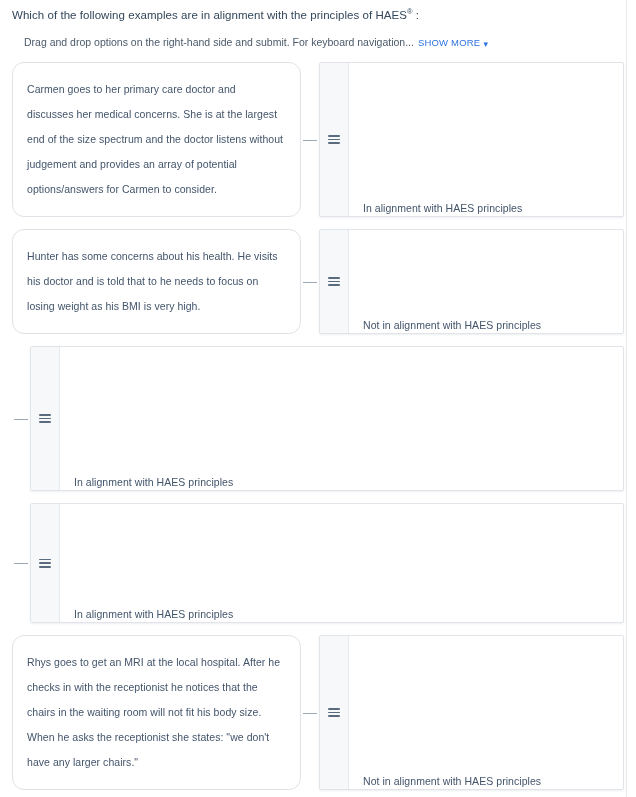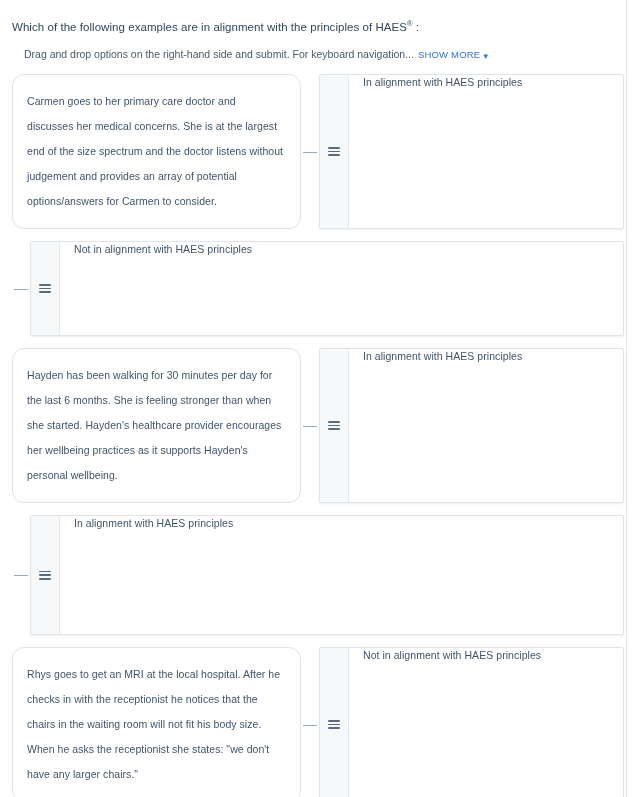--- a/index.html
+++ b/index.html
@@ -31,21 +31,21 @@
     left: 626px;
     width: 1px;
     height: 797px;
     background: #e6e9ee;
   }
 
   .question-title {
     font-size: 11.5px;
     line-height: 15px;
     color: #33475b;
-    padding: 20px 12px 0 12px;
+    padding: 8px 12px 0 12px;
     letter-spacing: 0.05px;
   }
   .question-title .reg {
     font-size: 7.5px;
     vertical-align: super;
     line-height: 0;
   }
 
   .instructions {
     font-size: 10.5px;
@@ -147,21 +147,21 @@
   .hamburger span {
     display: block;
     height: 1.6px;
     width: 100%;
     background: #5a6b7d;
     border-radius: 1px;
   }
   .answer-body {
     flex: 1 1 auto;
     display: flex;
-    align-items: flex-start;
+    align-items: flex-end;
     padding: 0 14px;
   }
   .answer-text {
     font-size: 10.5px;
     line-height: 15px;
     color: #42546a;
     letter-spacing: 0.05px;
   }
 </style>
 </head>
@@ -194,39 +194,39 @@
               <span></span>
             </span>
         </div>
         <div class="answer-body">
           <div class="answer-text">In alignment with HAES principles</div>
         </div>
       </div>
     </div>
 
     <div class="match-row">
+      <div class="prompt-card">
+        <div class="prompt-text">Hunter has some concerns about his health. He visits his doctor and is told that to he needs to focus on losing weight as his BMI is very high.</div>
+      </div>
       <div class="connector"></div>
       <div class="answer-card" style="min-height:95px">
         <div class="drag-handle-col">
           <span class="hamburger">
               <span></span>
               <span></span>
               <span></span>
             </span>
         </div>
         <div class="answer-body">
           <div class="answer-text">Not in alignment with HAES principles</div>
         </div>
       </div>
     </div>
 
     <div class="match-row">
-      <div class="prompt-card">
-        <div class="prompt-text">Hayden has been walking for 30 minutes per day for the last 6 months.  She is feeling stronger than when she started. Hayden's healthcare provider encourages her wellbeing practices as it supports Hayden's personal wellbeing.</div>
-      </div>
       <div class="connector"></div>
       <div class="answer-card" style="min-height:145px">
         <div class="drag-handle-col">
           <span class="hamburger">
               <span></span>
               <span></span>
               <span></span>
             </span>
         </div>
         <div class="answer-body">

